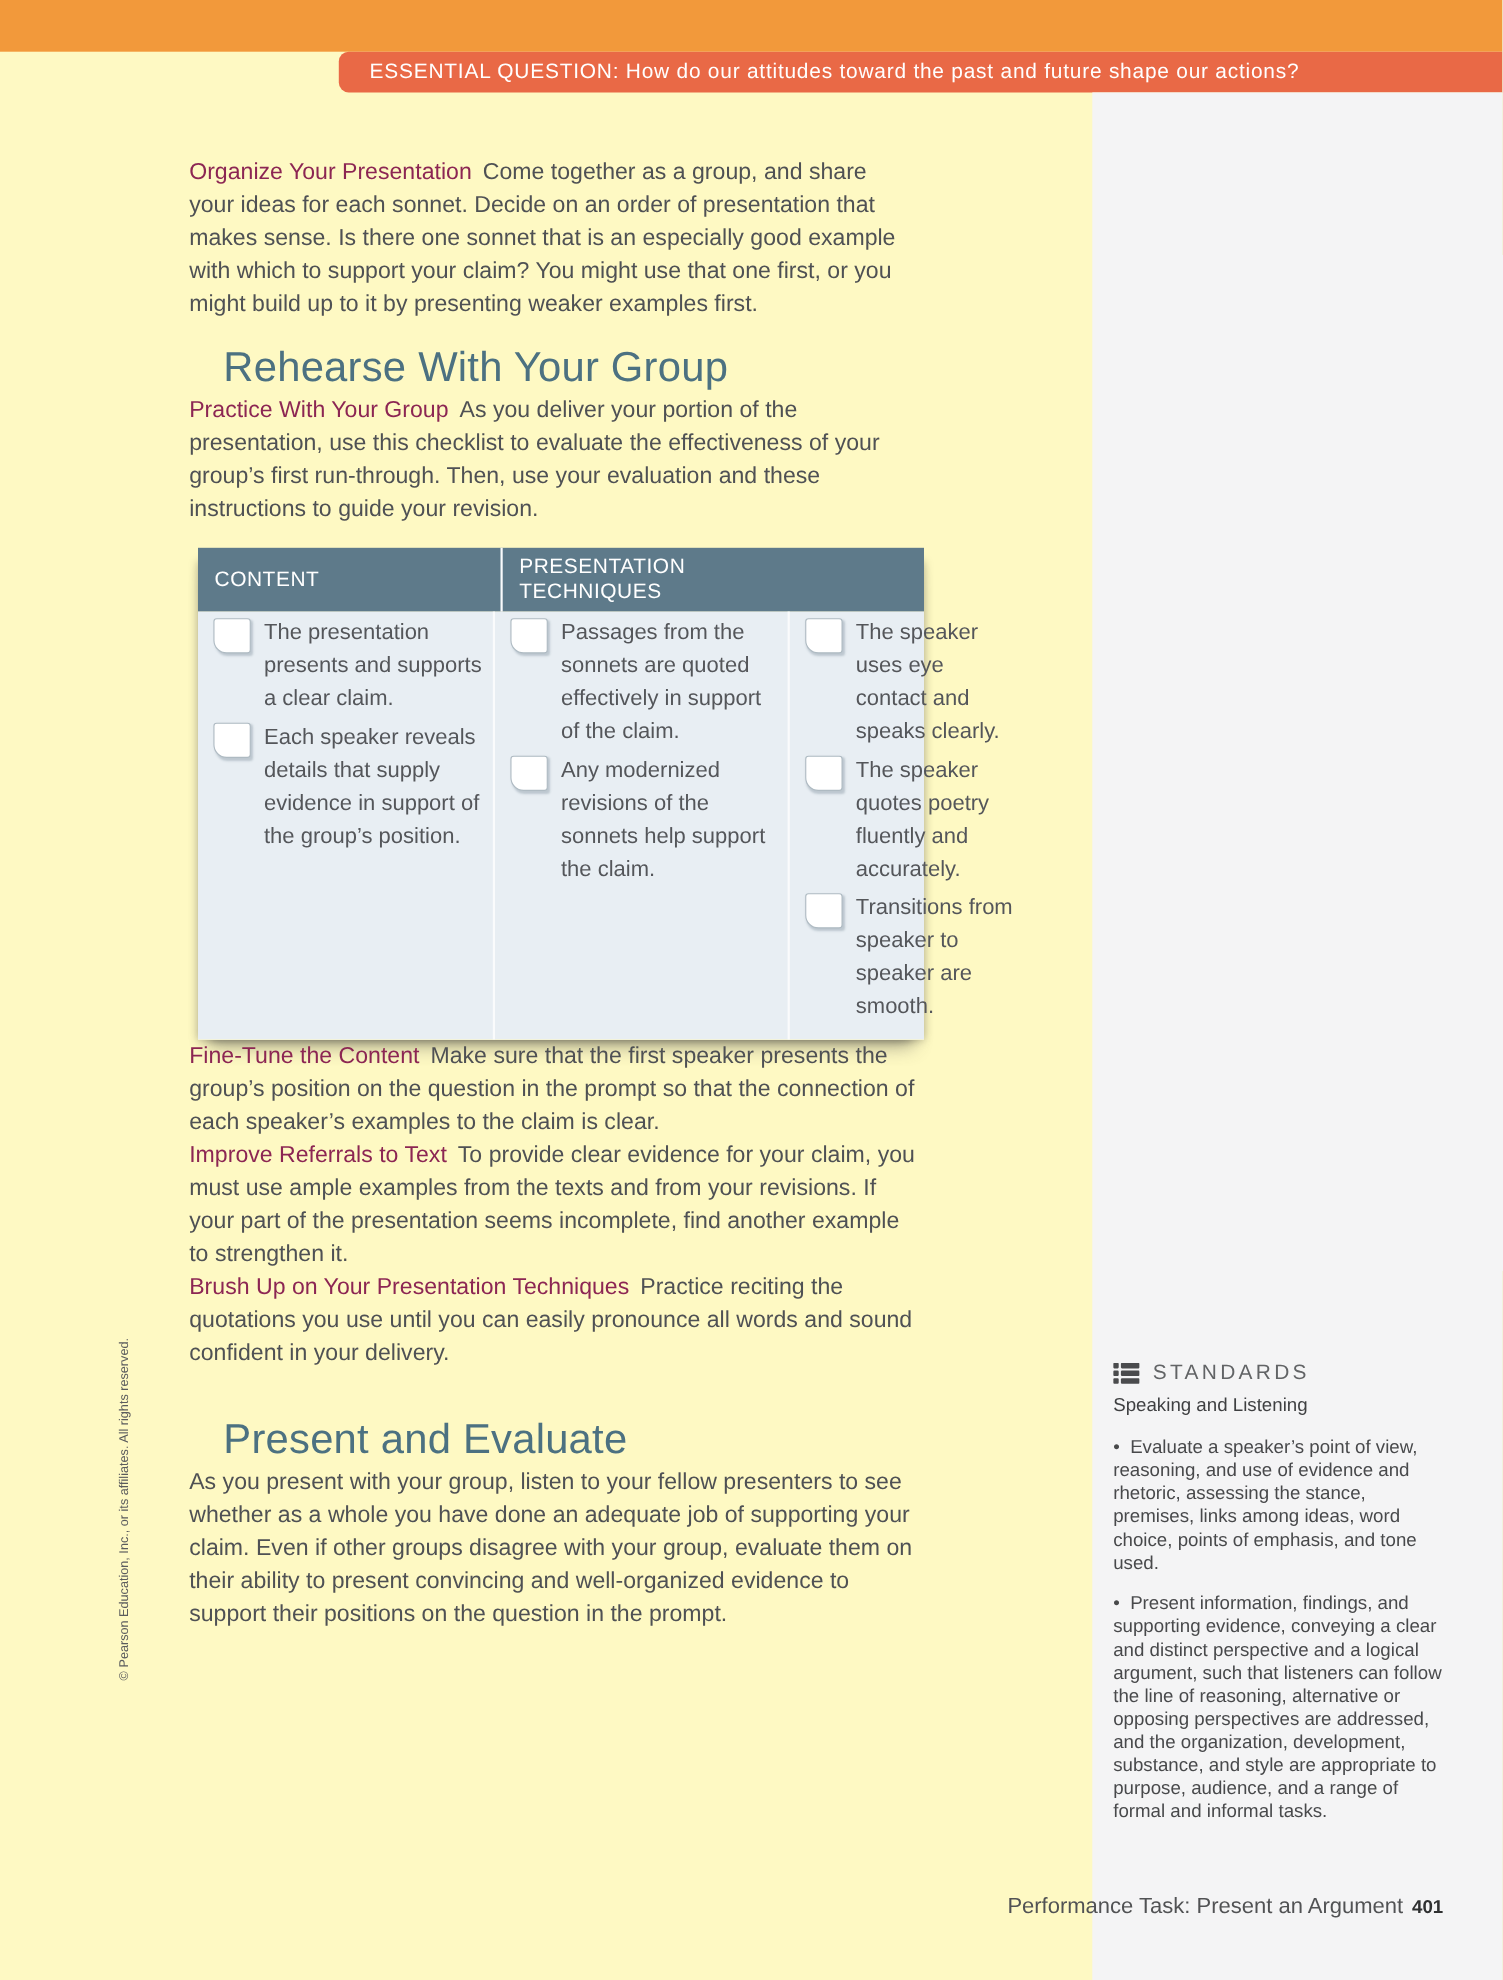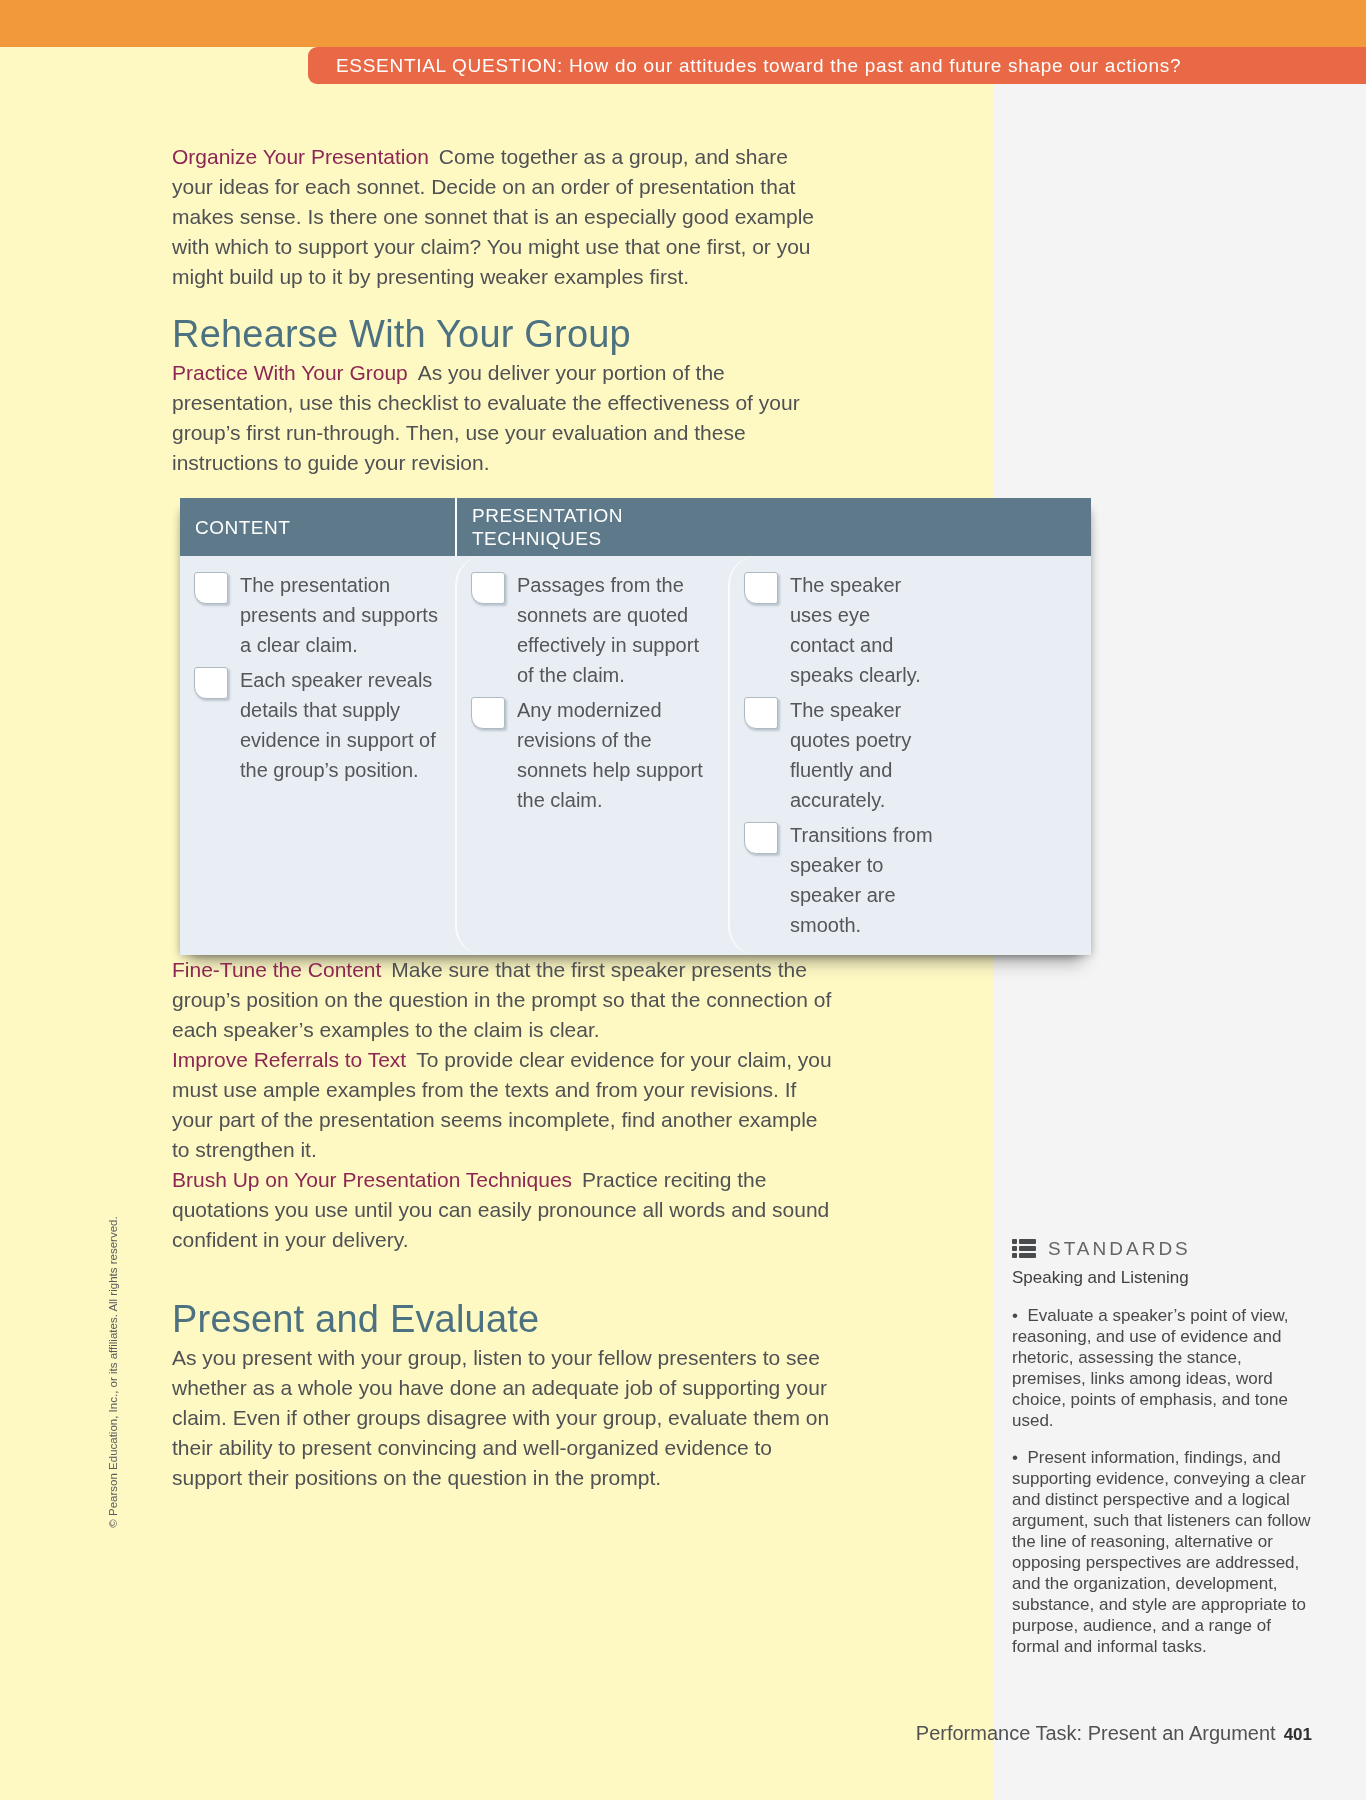--- a/index.html
+++ b/index.html
@@ -28,43 +28,44 @@
   
   .content {
     position:absolute; top:142px; left:172px; width:662px;
     color:#4f5154; font-size:21px; line-height:30px;
   }
   p.body-par { margin:0; }
   .lead-in { font-weight:normal; color:#8c2653; margin-right:10px; }
   h1.section-head {
     font-size:38px; line-height:48px; font-weight:400; color:#4c7181;
     letter-spacing:0.2px;
+    margin-left:31px;
   }
   .h-rehearse { margin-top:18px; }
   .p-practice { margin-top:10px; }
   .p-finetune { margin-top:48px; }
   .p-improve  { margin-top:26px; }
   .p-brush    { margin-top:16px; }
   .h-present  { margin-top:40px; }
   .p-present  { margin-top:12px; }
   
   .checklist {
-    margin-top:20px; margin-left:8px; width:911px;
+    margin-top:20px; margin-left:8px; width:660px;
     box-shadow: 0 16px 16px -9px rgba(70,70,70,0.45),
                 -6px 6px 8px -6px rgba(0,0,0,0.28),
                  6px 6px 8px -6px rgba(0,0,0,0.28);
   }
   .checklist-header { display:flex; background:#5e7a8a; }
   .checklist-header .hcell {
     color:#ffffff; font-size:19px; line-height:23px; letter-spacing:0.5px;
     padding:6px 10px 6px 15px; min-height:58px;
     display:flex; align-items:center;
   }
   .checklist-body { display:flex; background:#e8eef3; min-height:376px; }
-  .bcell { padding:14px 8px 10px 14px;border-radius:29px; }
+  .bcell { padding:4px 8px 10px 14px; }
   .col-1 { width:275px; }
   .col-2 { width:273px; }
   .col-3 { width:222px; }
   .sep { border-left:2px solid #fafbfc; }
   .check-item { display:flex; margin-bottom:5px; }
   .checkbox {
     flex:none; width:34px; height:32px; margin-top:2px;
     background:#ffffff; border:1px solid #aebac2;
     border-radius:3px 3px 3px 12px;
     box-shadow:1.5px 2px 2px rgba(90,110,125,0.3);

